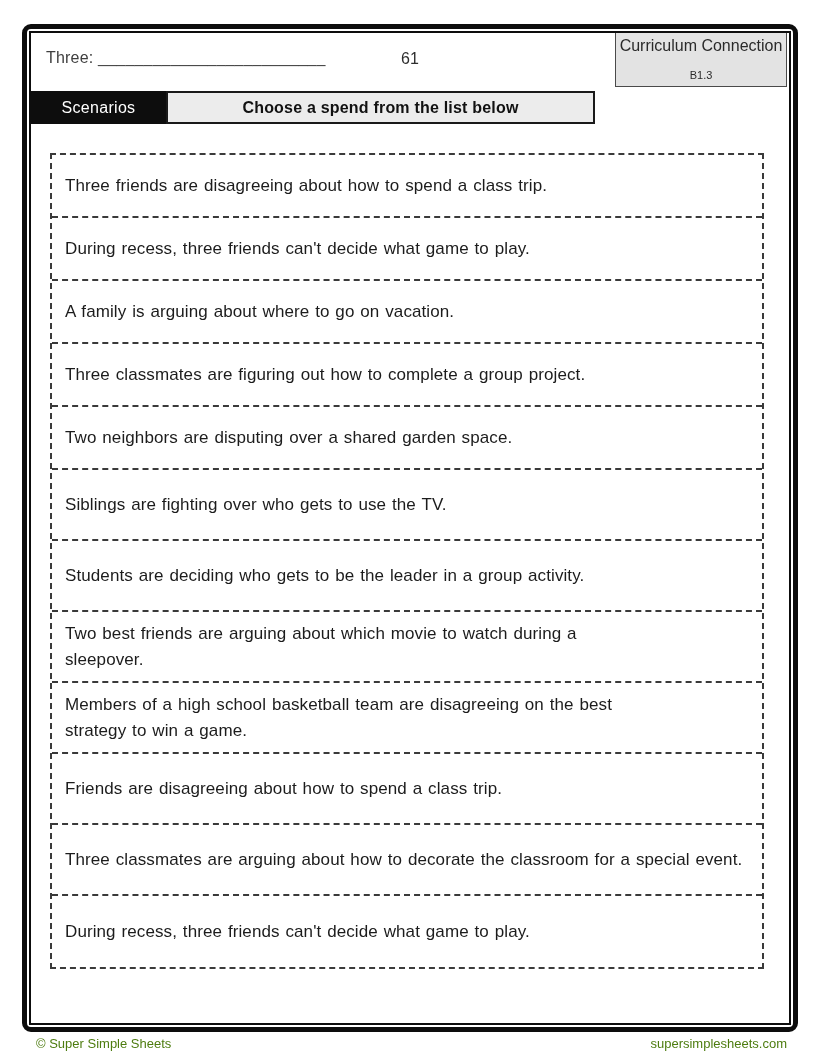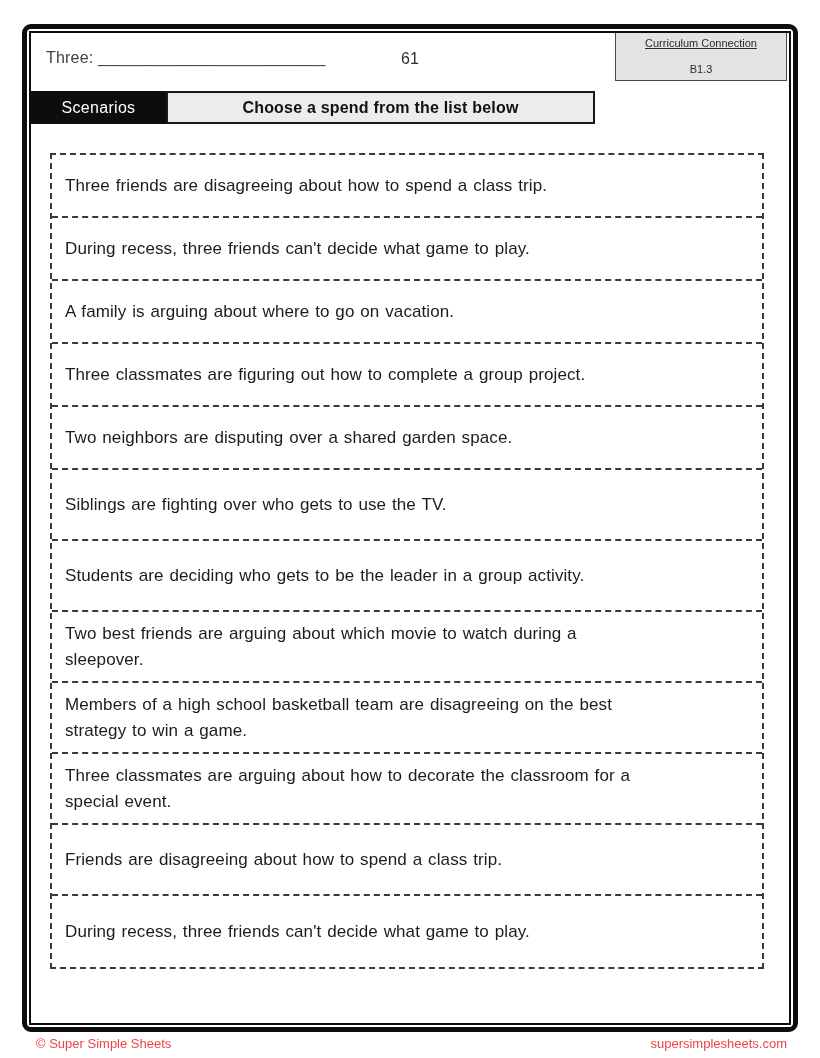--- a/index.html
+++ b/index.html
@@ -11,21 +11,21 @@
   .page-inner { width: 100%; height: 100%; border: 2px solid #0d0d0d; position: relative; }
 
   
   .name-block { position: absolute; top: 16px; left: 15px; font-size: 16px;
     color: #3f3f3f; letter-spacing: 0.2px; white-space: nowrap; }
   .page-number { position: absolute; top: 17px; left: 0; right: 0; text-align: center;
     font-size: 16px; color: #2e2e2e; }
   .curriculum-badge { position: absolute; top: 0; right: 2px; width: 172px;
     background: #e3e3e3; border: 1px solid #4a4a4a; border-top: none;
     text-align: center; padding: 4px 2px 5px; color: #2a2a2a; }
-  .curriculum-badge .title { font-size: 11px; text-decoration: underline; }
+  .curriculum-badge .title { font-size: 16px; }
   .curriculum-badge .code { font-size: 11px; margin-top: 14px; }
 
   
   .section-row { position: absolute; top: 58px; left: 0; height: 33px; display: flex; }
   .tab { width: 135px; height: 33px; background: #0d0d0d; color: #ffffff;
     display: flex; align-items: center; justify-content: center;
     font-size: 16px; letter-spacing: 0.3px; }
   .instruction { width: 429px; height: 33px; border: 2px solid #1a1a1a; background: #ececec;
     display: flex; align-items: center; justify-content: center;
     font-size: 16px; color: #111; font-weight: bold; letter-spacing: 0.2px; }
@@ -40,21 +40,21 @@
   .prompt-row:last-child { border-bottom: none; }
   .prompt-text { font-size: 17px; line-height: 26px; color: #1c1c1c;
     letter-spacing: 0.1px; word-spacing: 1px; }
   .prompt-row:nth-child(8) .prompt-text,
   .prompt-row:nth-child(9) .prompt-text,
   .prompt-row:nth-child(10) .prompt-text { max-width: 592px; }
 
   
   .footer { position: absolute; left: 36px; top: 1036px; width: 751px;
     display: flex; justify-content: space-between; align-items: center;
-    color: #ef4444; font-size: 13px; }
+    color: #4d7c0f; font-size: 13px; }
 </style>
 </head>
 <body>
 
 <div class="page">
   <div class="page-inner">
 
     <div class="name-block">
       <span>Three:</span>
       <span>_________________________</span>
@@ -94,24 +94,24 @@
       <div class="prompt-row">
           <span class="prompt-text">Students are deciding who gets to be the leader in a group activity.</span>
         </div>
       <div class="prompt-row">
           <span class="prompt-text">Two best friends are arguing about which movie to watch during a sleepover.</span>
         </div>
       <div class="prompt-row">
           <span class="prompt-text">Members of a high school basketball team are disagreeing on the best strategy to win a game.</span>
         </div>
       <div class="prompt-row">
-          <span class="prompt-text">Three classmates are arguing about how to decorate the classroom for a special event.</span>
+          <span class="prompt-text">Friends are disagreeing about how to spend a class trip.</span>
         </div>
       <div class="prompt-row">
-          <span class="prompt-text">Friends are disagreeing about how to spend a class trip.</span>
+          <span class="prompt-text">Three classmates are arguing about how to decorate the classroom for a special event.</span>
         </div>
       <div class="prompt-row">
           <span class="prompt-text">During recess, three friends can't decide what game to play.</span>
         </div>
     </div>
 
   </div>
 </div>
 
 <div class="footer">

